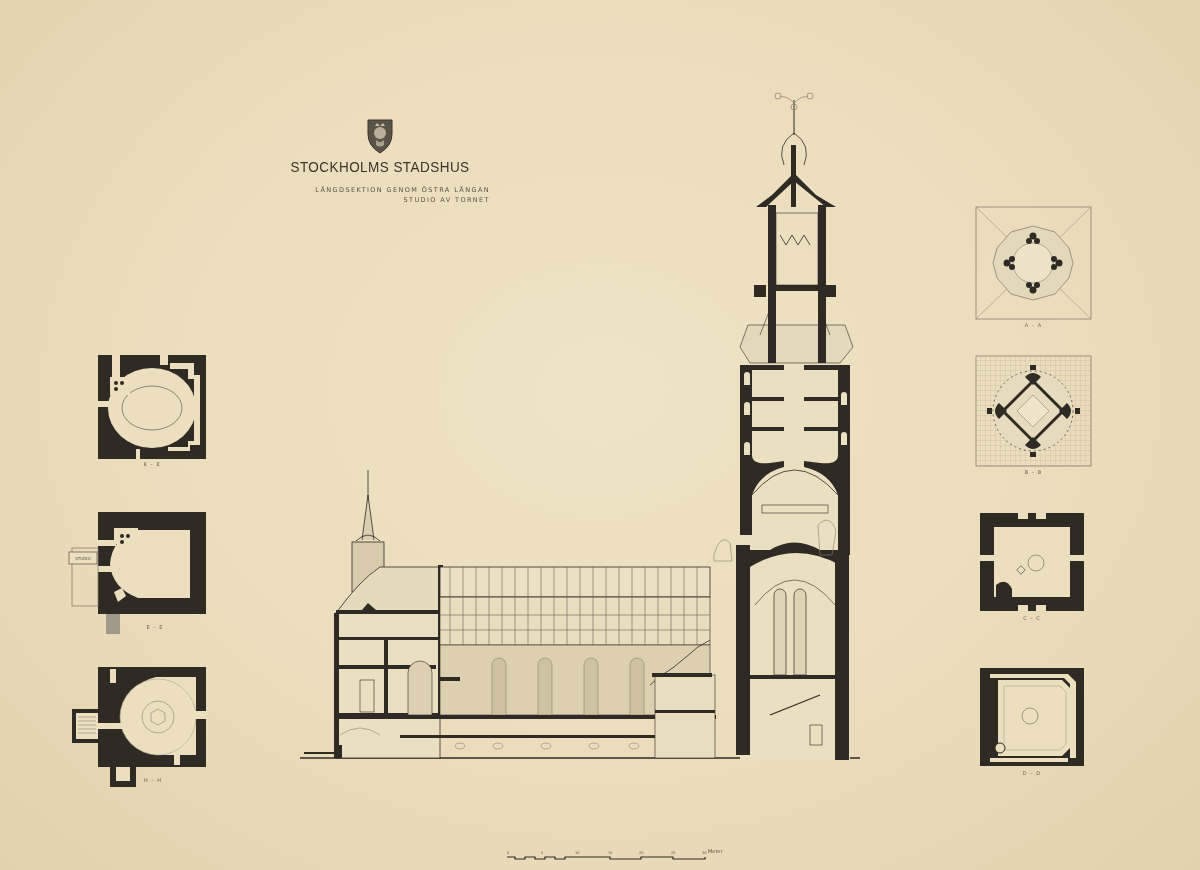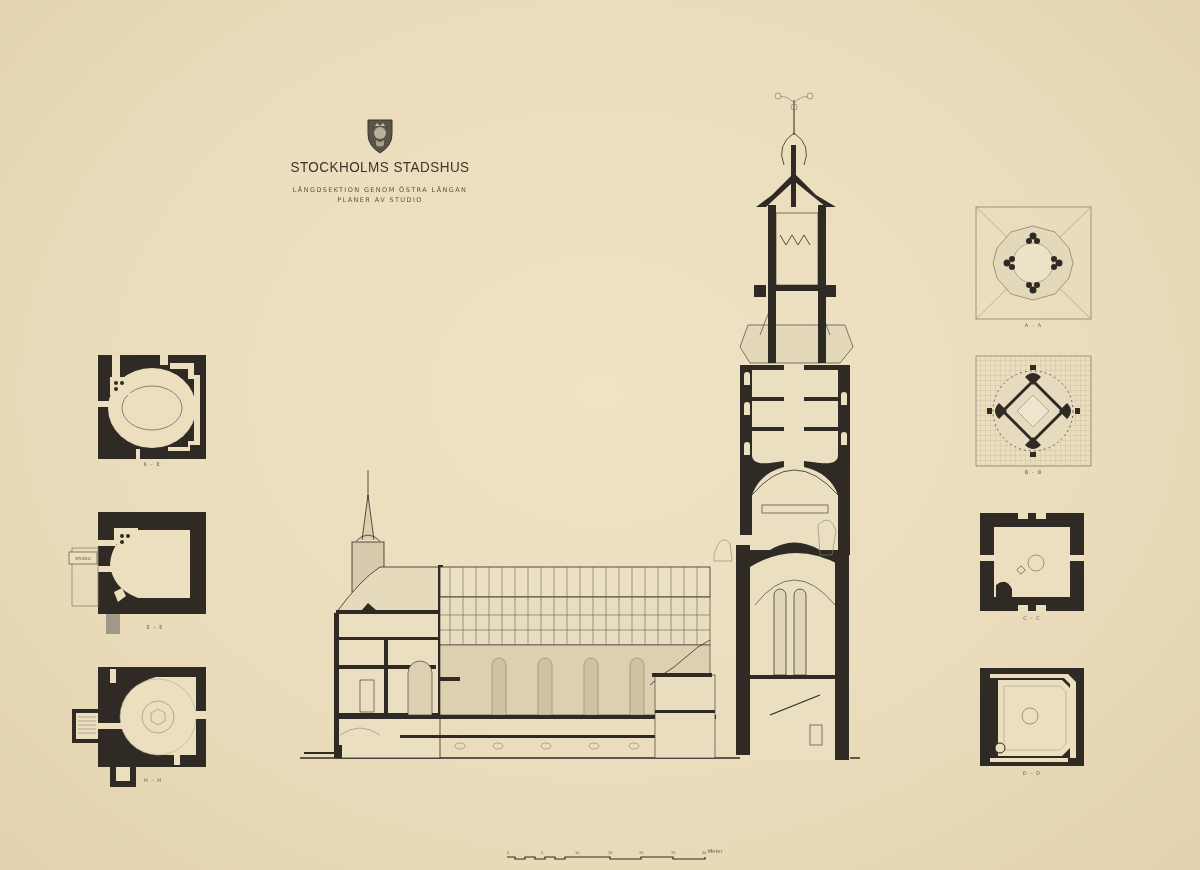--- a/index.html
+++ b/index.html
@@ -9,21 +9,21 @@
     font-family: "DejaVu Serif", serif; color: #3a332a;
   }
   .sheet { position: absolute; inset: 0; }
   .title-block { position: absolute; left: 270px; top: 118px; width: 220px; text-align: center; }
   .crest { display: block; margin: 0 auto; width: 26px; height: 36px; }
   .main-title {
     margin-top: 4px; font-family: "Liberation Sans Narrow", "Liberation Sans", sans-serif;
     font-size: 15px; letter-spacing: 0.5px; color: #3b342b; transform: scaleX(0.9);
   }
   .subtitle { margin-top: 10px; font-size: 6.5px; letter-spacing: 1.4px; line-height: 10px; color: #5a5145;
-    font-family: "DejaVu Sans", sans-serif; }
+    font-family: "DejaVu Sans", sans-serif; text-align: right; }
   .plan { position: absolute; }
   .plan svg { display: block; }
   .plan-label { position: absolute; font-size: 5px; color: #6a6155; width: 100%; text-align: center;
     font-family: "DejaVu Sans", sans-serif; letter-spacing: 1px; }
   .section { position: absolute; left: 300px; top: 85px; }
   .scale { position: absolute; left: 505px; top: 848px; }
   .scale-label { position: absolute; left: 708px; top: 848px; font-size: 5px; color: #5a5145;
     font-family: "DejaVu Sans", sans-serif; }
 </style>
 </head>
@@ -34,21 +34,21 @@
   <div class="title-block">
     <svg class="crest" viewBox="0 0 26 36">
       <path d="M1 2 H25 V16 Q25 28 13 35 Q1 28 1 16 Z" fill="#5a5448" stroke="#3a342c" stroke-width="1"></path>
       <circle cx="13" cy="15" r="6" fill="#b8b09a"></circle>
       <path d="M8 8 L10 5 L13 8 L16 5 L18 8 Z" fill="#c8c0aa"></path>
       <path d="M9 22 Q13 26 17 22 L17 27 Q13 30 9 27 Z" fill="#a8a08a"></path>
     </svg>
     <div class="main-title">STOCKHOLMS STADSHUS</div>
     <div class="subtitle">
       <div>LÄNGDSEKTION GENOM ÖSTRA LÄNGAN</div>
-      <div>PLANER AV STUDIO</div>
+      <div>STUDIO AV TORNET</div>
     </div>
   </div>
 
   <div class="plan" style="left:98px;top:355px;width:108px;height:115px;">
     <svg width="108" height="104" viewBox="0 0 108 104">
       <rect x="0" y="0" width="108" height="104" fill="#2f2a24"></rect>
       <ellipse cx="54" cy="53" rx="44" ry="40" fill="#ecdfc0"></ellipse>
       <ellipse cx="54" cy="53" rx="30" ry="22" fill="none" stroke="#8a8070" stroke-width="1"></ellipse>
       <rect x="14" y="0" width="8" height="22" fill="#ecdfc0"></rect>
       <rect x="0" y="46" width="14" height="6" fill="#ecdfc0"></rect>

